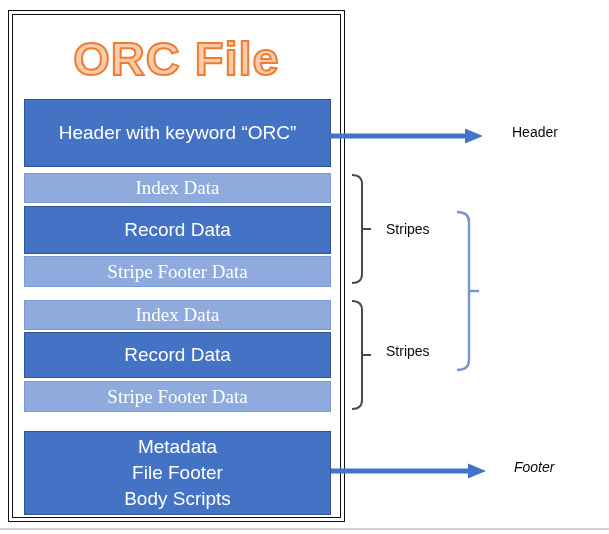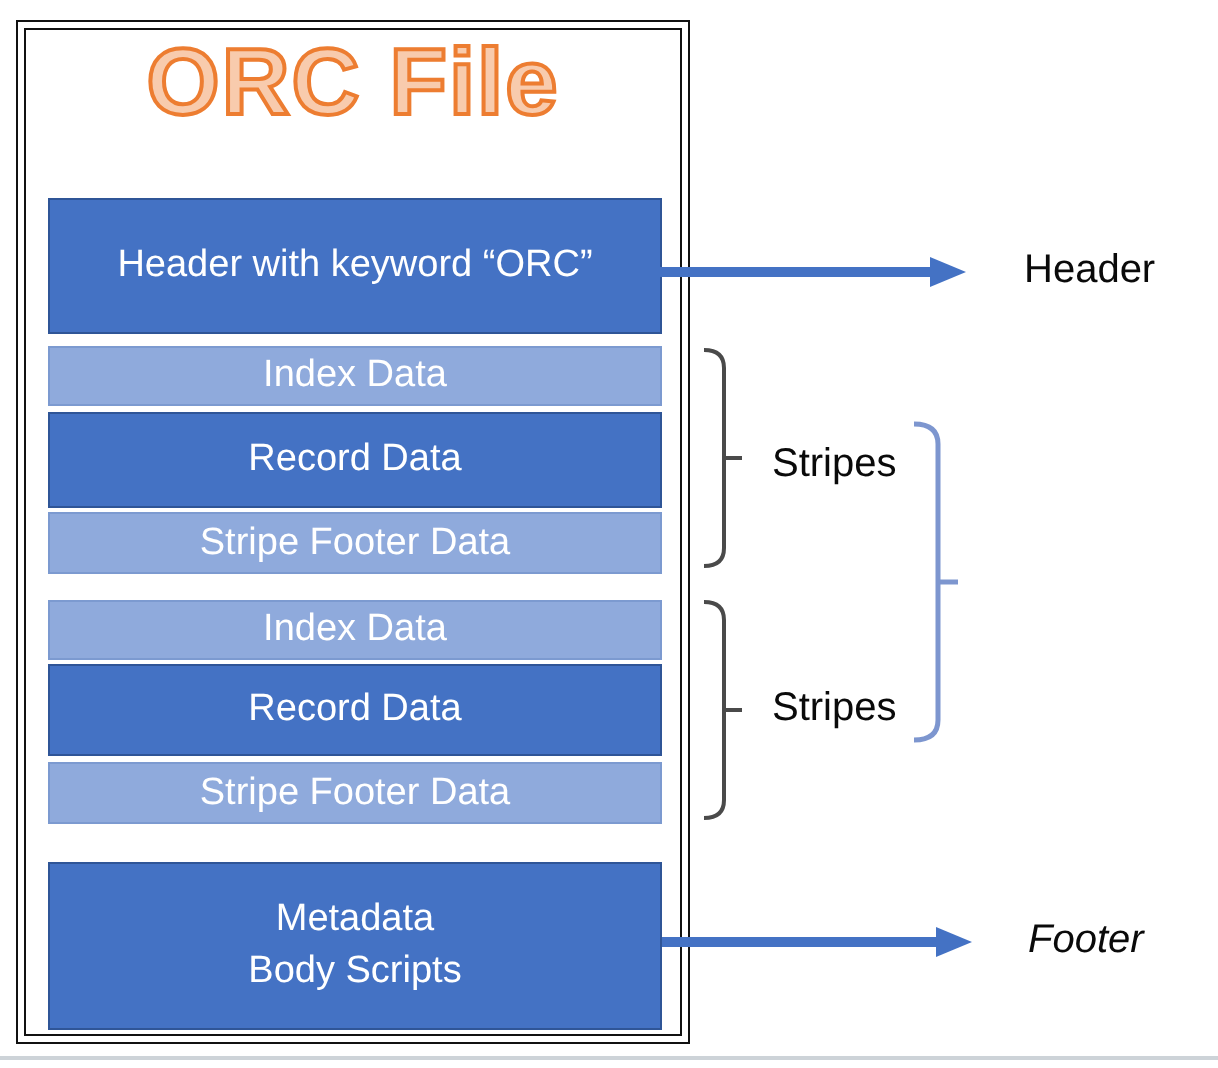--- a/index.html
+++ b/index.html
@@ -11,41 +11,41 @@
   }
   *{margin:0;padding:0;box-sizing:border-box;}
   body{font-family:"Liberation Sans",sans-serif;background:#ffffff;}
   #canvas{position:relative;width:609px;height:534px;background:#ffffff;overflow:hidden;}
 
   .outer-frame{position:absolute;left:8px;top:10px;width:337px;height:512px;
     border:1.5px solid var(--frame-black);}
   .inner-frame{position:absolute;left:3px;top:3px;right:3px;bottom:3px;
     border:1.5px solid var(--frame-black);}
 
-  .diagram-title{position:absolute;left:8px;top:13px;width:337px;text-align:center;
+  .diagram-title{position:absolute;left:8px;top:31px;width:337px;text-align:center;
     font-size:47px;font-weight:bold;letter-spacing:1px;
     color:var(--title-fill);-webkit-text-stroke:2px var(--title-outline);}
 
   .fbox{position:absolute;left:24px;width:307px;display:flex;align-items:center;
     justify-content:center;color:#ffffff;font-size:19px;text-align:center;}
   .fbox.dark{background:var(--dark-blue);border:1px solid var(--dark-blue-border);}
-  .fbox.light{background:var(--light-blue);border:1px solid var(--light-blue-border);}
+  .fbox.light{background:var(--light-blue);border:1px solid var(--light-blue-border);font-family:Liberation Serif, serif;}
 
   .box-header{top:99px;height:68px;}
   .box-i1{top:173px;height:30px;}
   .box-r1{top:206px;height:48px;}
   .box-sf1{top:256px;height:31px;}
   .box-i2{top:300px;height:30px;}
   .box-r2{top:332px;height:46px;}
   .box-sf2{top:381px;height:31px;}
   .box-footer{top:431px;height:84px;flex-direction:column;line-height:26px;}
 
   svg.overlay{position:absolute;left:0;top:0;width:609px;height:534px;pointer-events:none;}
 
-  .label{position:absolute;color:#0a0a0a;font-size:20px;white-space:nowrap;}
+  .label{position:absolute;color:#0a0a0a;font-size:14px;white-space:nowrap;}
   .label-header{left:512px;top:124px;}
   .label-footer{left:514px;top:459px;font-style:italic;}
   .label-stripes-1{left:386px;top:221px;}
   .label-stripes-2{left:386px;top:343px;}
   .label-body{left:496px;top:280px;width:100px;text-align:center;line-height:26px;white-space:normal;}
 
   .page-divider{position:absolute;left:0;top:528px;width:609px;height:2px;background:var(--page-divider);}
 </style>
 </head>
 <body>
@@ -77,20 +77,21 @@
   </div>
   <div class="fbox dark box-r2">
     <span>Record Data</span>
   </div>
   <div class="fbox light box-sf2">
     <span>Stripe Footer Data</span>
   </div>
 
   <div class="fbox dark box-footer">
     <span>Metadata</span>
+    <span>File Footer</span>
     <span>Body Scripts</span>
   </div>
 
   <svg class="overlay" viewBox="0 0 609 534">
     <g>
       <line x1="330" y1="136" x2="466" y2="136" style="stroke:var(--arrow,#4472C4);stroke-width:5"></line>
       <polygon points="465,128.5 483,136 465,143.5" style="fill:var(--arrow,#4472C4)"></polygon>
     </g>
     <g>
       <line x1="331" y1="471" x2="469" y2="471" style="stroke:var(--arrow,#4472C4);stroke-width:5"></line>

